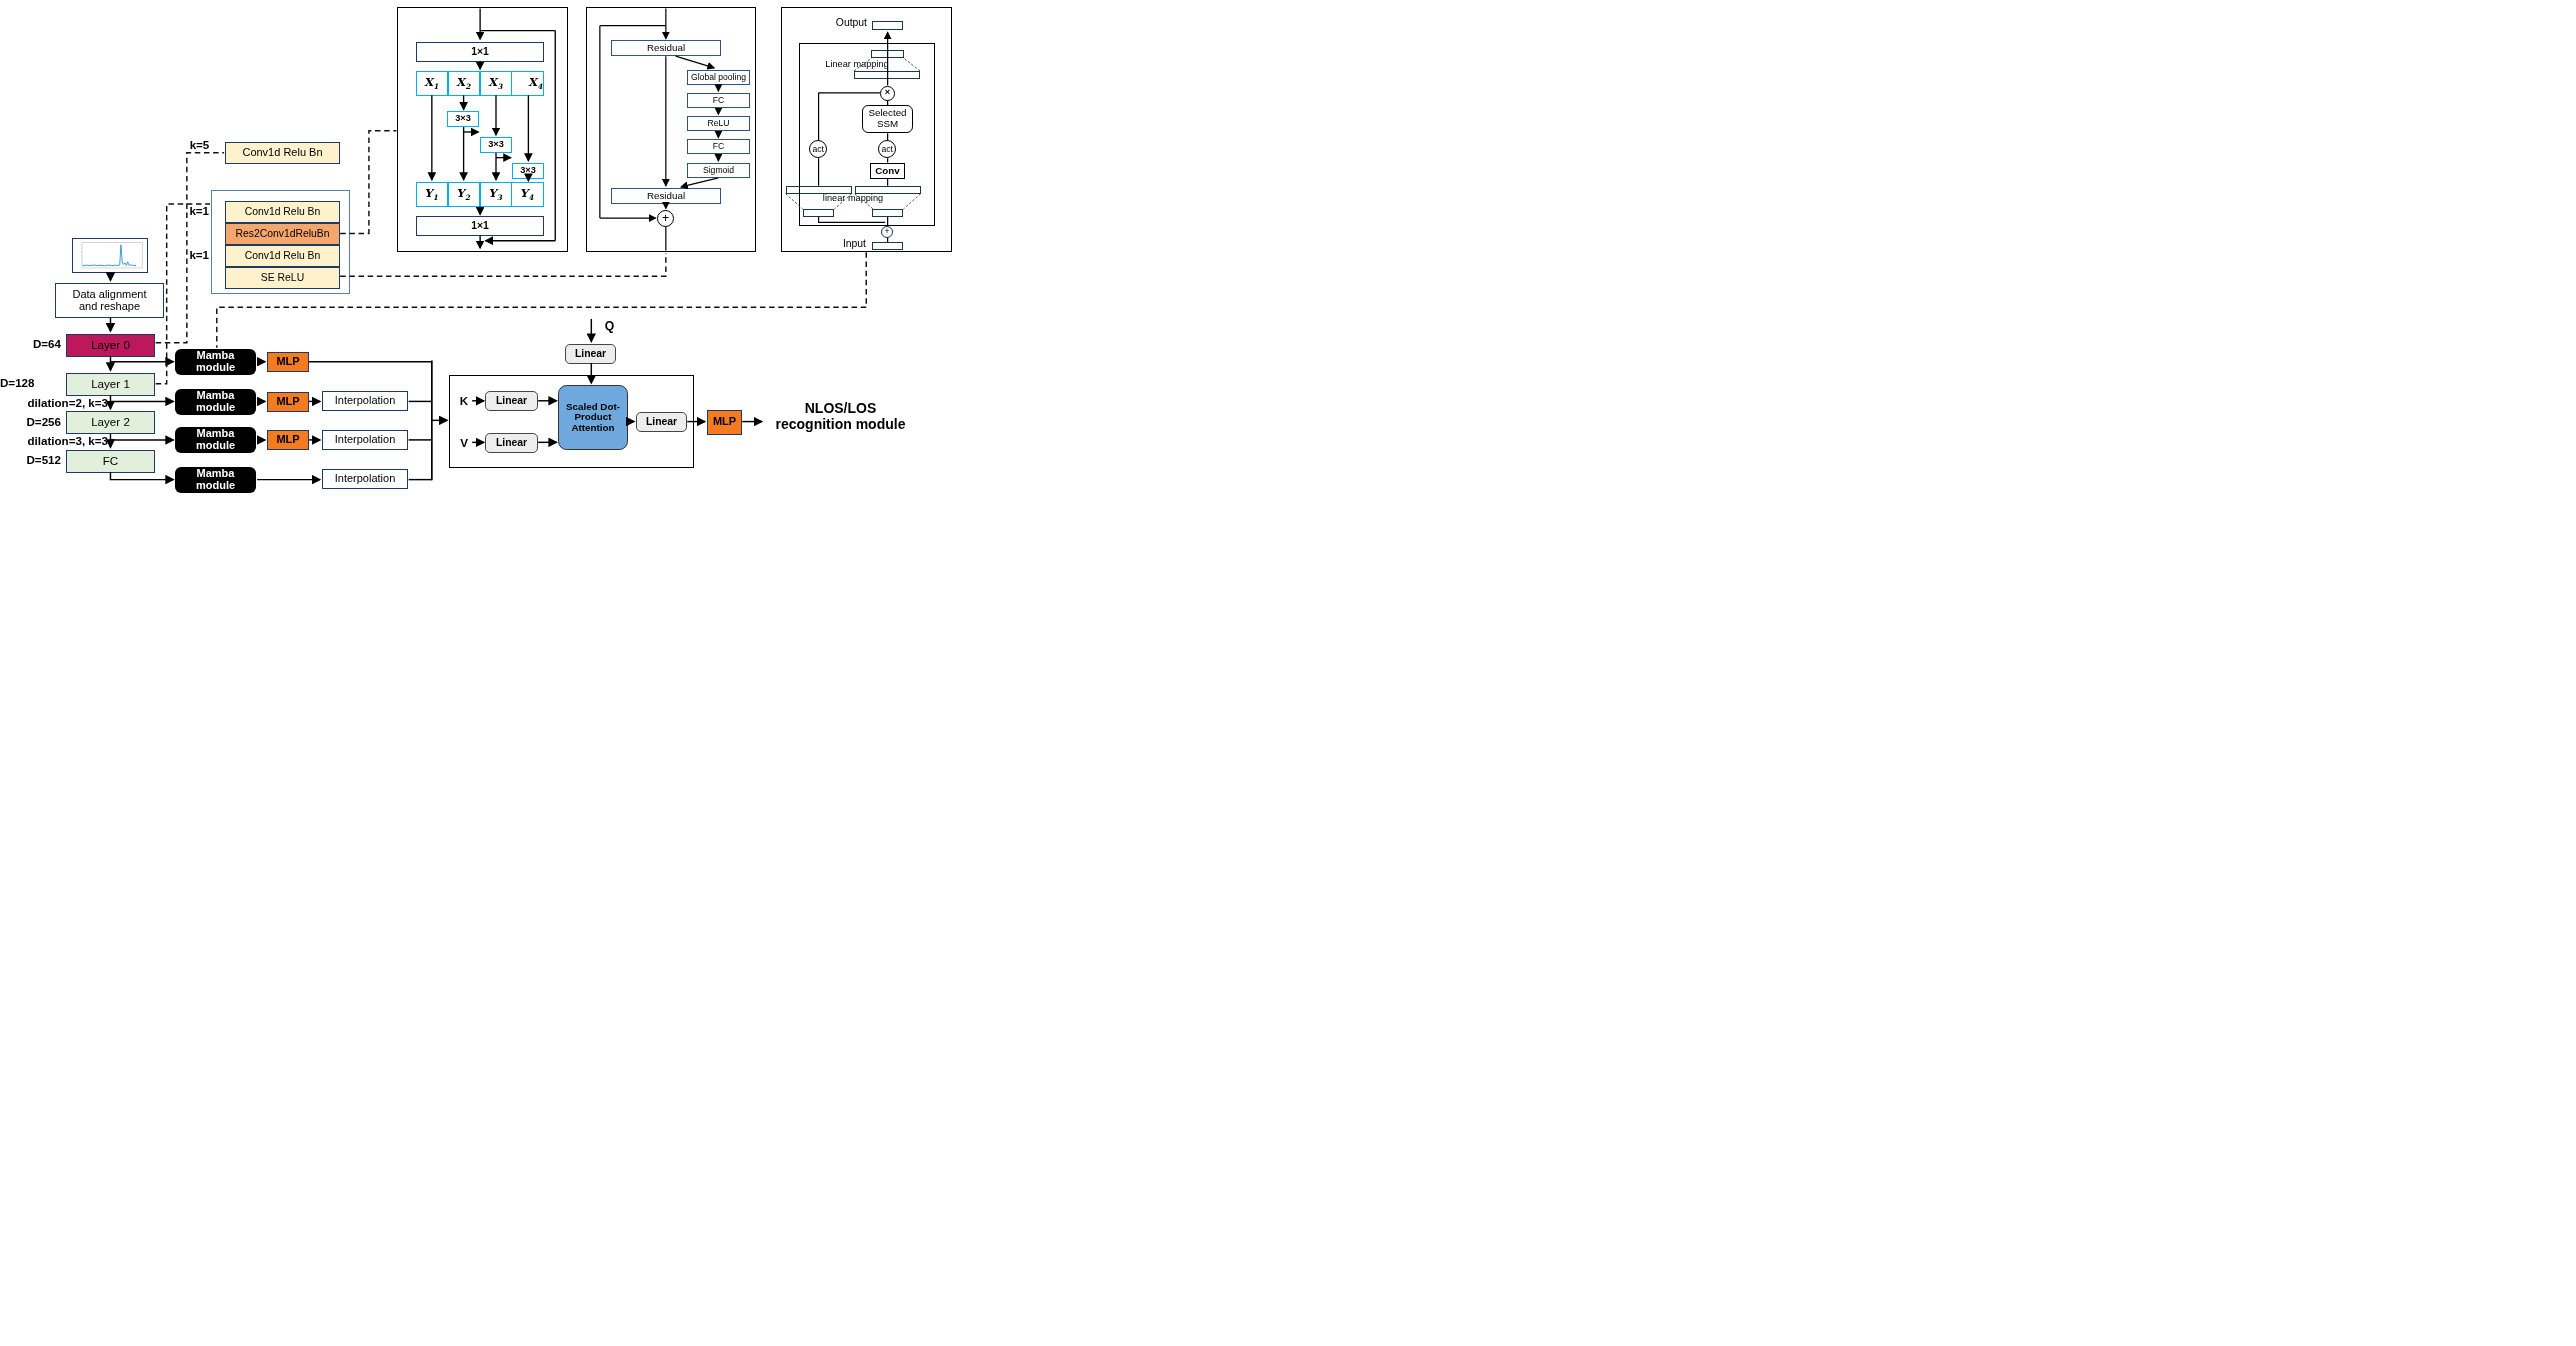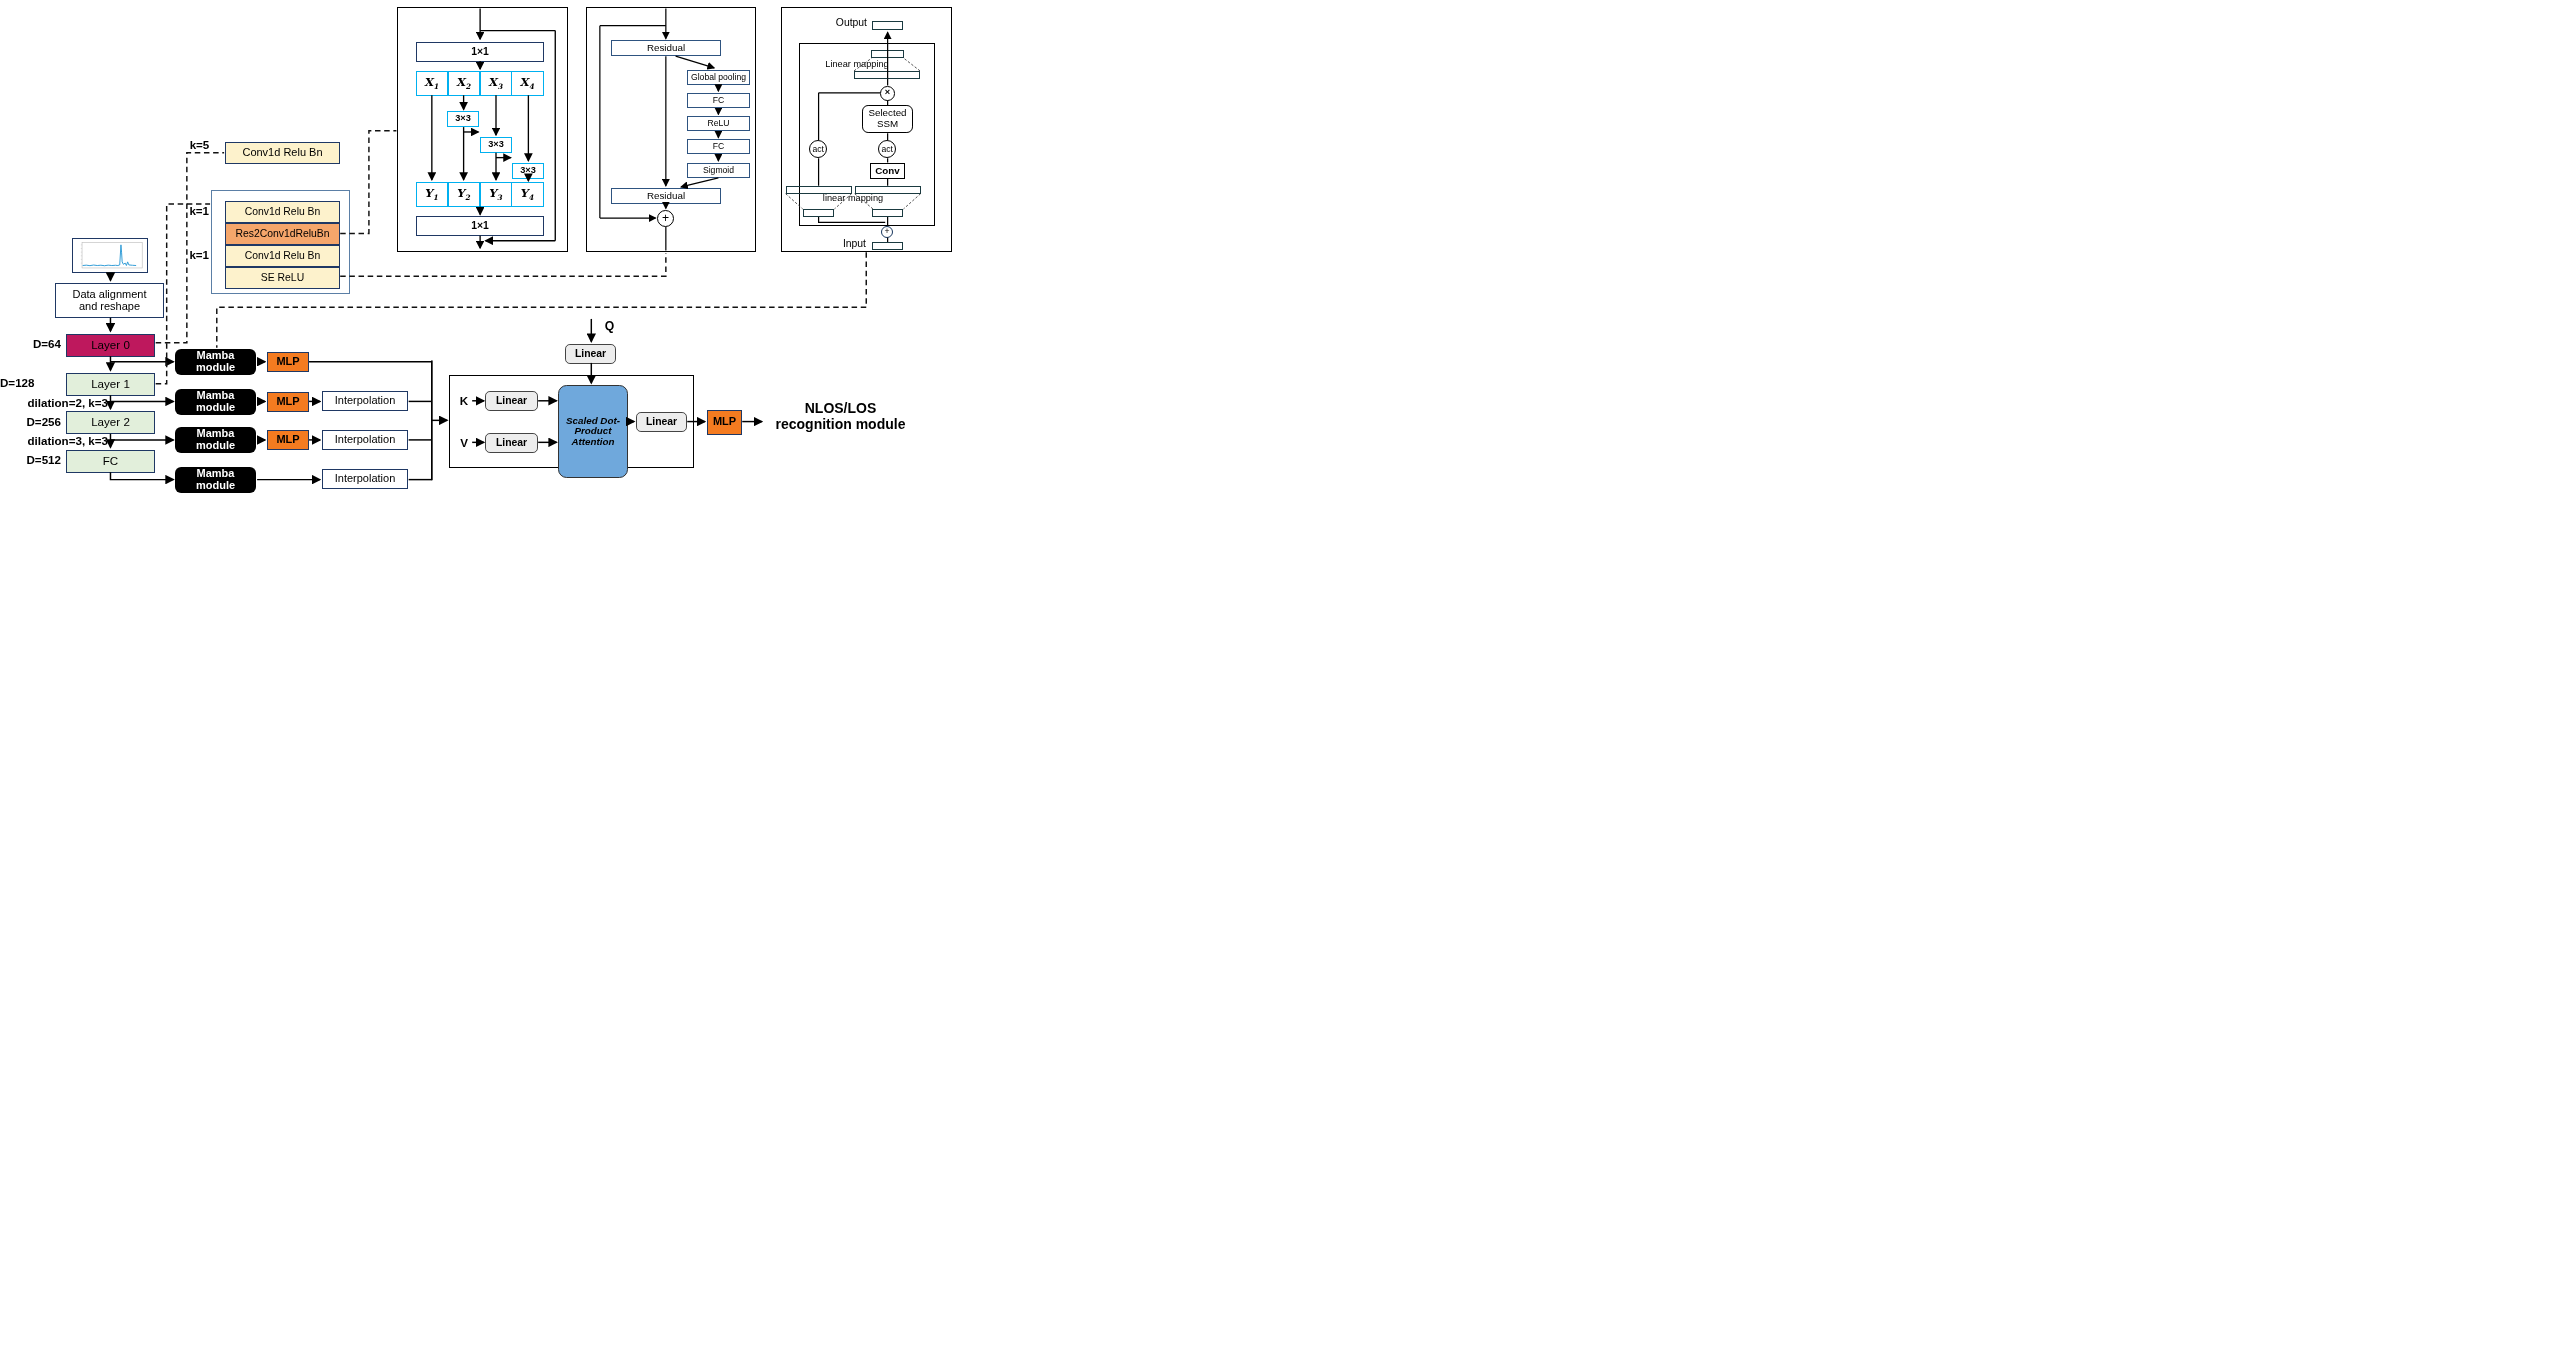--- a/index.html
+++ b/index.html
@@ -48,21 +48,21 @@
   <div class="abs" style="left:416px;top:71px;width:128px;height:24.5px;display:flex;">
     <div class="abs cyan" style="left:0;top:0;width:32px;height:24.5px;font-size:11.6px;">
         <span class="math"><span>X</span><sub>1</sub></span>
       </div>
     <div class="abs cyan" style="left:32px;top:0;width:32px;height:24.5px;font-size:11.6px;">
         <span class="math"><span>X</span><sub>2</sub></span>
       </div>
     <div class="abs cyan" style="left:64px;top:0;width:32px;height:24.5px;font-size:11.6px;">
         <span class="math"><span>X</span><sub>3</sub></span>
       </div>
-    <div class="abs cyan" style="left:95px;top:0;width:33px;height:24.5px;font-size:11.6px;">
+    <div class="abs cyan" style="left:95px;top:0;width:33px;height:24.5px;font-size:11.6px;justify-content:flex-end;">
         <span class="math"><span>X</span><sub>4</sub></span>
       </div>
   </div>
   <div class="abs cyan" style="left:447px;top:111px;width:32px;height:16px;font-size:9.2px;">
       <span>3×3</span>
     </div>
   <div class="abs cyan" style="left:480px;top:137px;width:32px;height:16px;font-size:9.2px;">
       <span>3×3</span>
     </div>
   <div class="abs cyan" style="left:512px;top:163px;width:32px;height:16px;font-size:9.2px;">
@@ -310,21 +310,21 @@
     </div>
   <div class="abs linear" style="left:485px;top:391px;width:53px;height:19.6px;">
       <span>Linear</span>
     </div>
   <div class="abs lbl" style="left:456px;top:435px;width:16px;height:16px;font-size:11.6px;">
       <span>V</span>
     </div>
   <div class="abs linear" style="left:485px;top:433px;width:53px;height:19.6px;">
       <span>Linear</span>
     </div>
-  <div class="abs sdpa" style="left:558px;top:385px;width:70px;height:93px;font-style:italic;">
+  <div class="abs sdpa" style="left:558px;top:385px;width:70px;height:65px;">
       <span>Scaled Dot-Product Attention</span>
     </div>
   <div class="abs linear" style="left:636px;top:412px;width:51px;height:19.6px;">
       <span>Linear</span>
     </div>
   <div class="abs mlpbox" style="left:707px;top:410px;width:35px;height:24.5px;">
       <span>MLP</span>
     </div>
   <div class="abs lbl" style="left:764px;top:397px;width:153px;height:39px;font-size:14px;flex-direction:column;">
     <span>NLOS/LOS</span>

